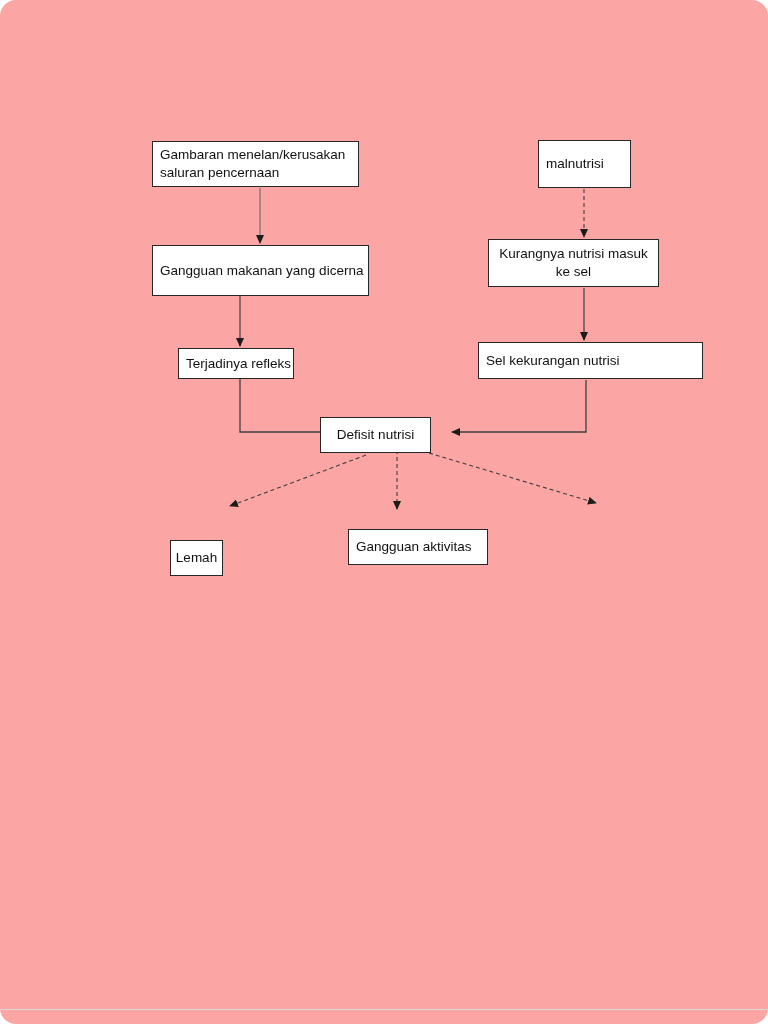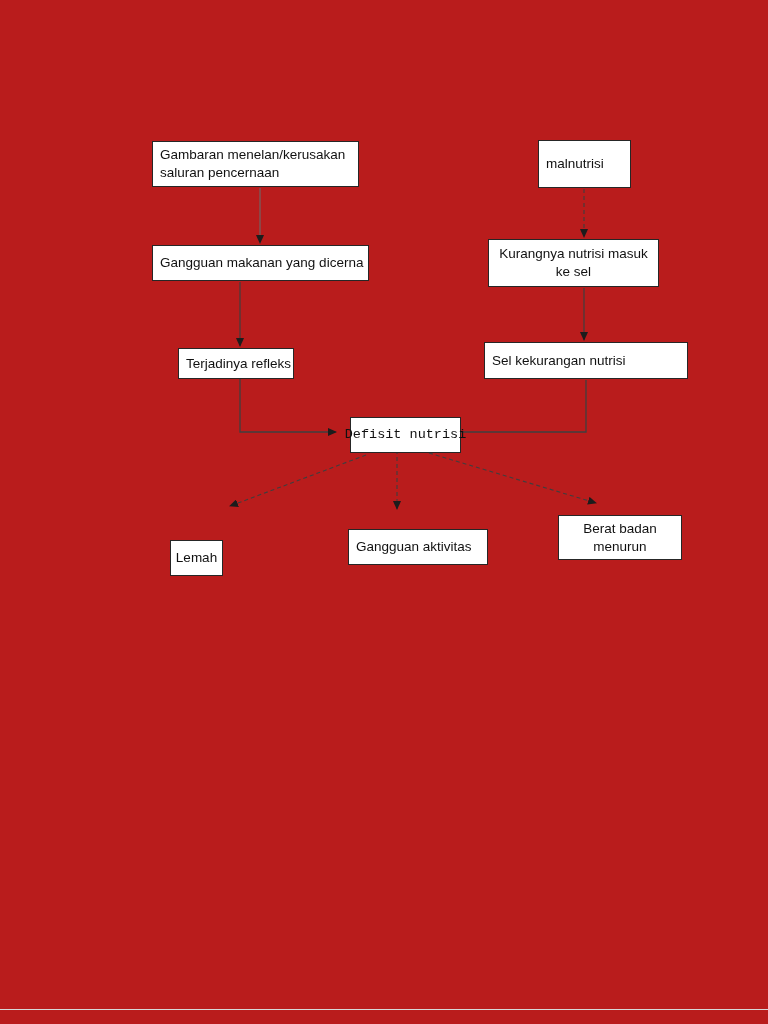--- a/index.html
+++ b/index.html
@@ -5,22 +5,23 @@
   * { margin: 0; padding: 0; box-sizing: border-box; }
   html, body { background: #ffffff; }
   body {
     width: 768px; height: 1024px;
     font-family: "Liberation Sans", sans-serif;
     color: #1a1a1a;
   }
   .page {
     position: relative;
     width: 768px; height: 1024px;
-    background: #b91c1c;
+    background: #fca5a5;
     overflow: hidden;
+    border-radius: 16px;
   }
   .edges {
     position: absolute;
     left: 0; top: 0;
     width: 768px; height: 1024px;
     pointer-events: none;
   }
   .box {
     position: absolute;
     background: #ffffff;
@@ -77,52 +78,46 @@
     <div class="lines">
       <span class="ln">Gambaran menelan/kerusakan</span>
       <span class="ln">saluran pencernaan</span>
     </div>
   </div>
 
   <div class="box left" style="left:538px; top:140px; width:93px; height:48px;align-items:center;">
     <span class="lbl">malnutrisi</span>
   </div>
 
-  <div class="box left" style="left:152px; top:245px; width:217px; height:36px;">
+  <div class="box left" style="left:152px; top:245px; width:217px; height:51px;">
     <span class="lbl">Gangguan makanan yang dicerna</span>
   </div>
 
   <div class="box center" style="left:488px; top:239px; width:171px; height:48px;">
     <div class="lines">
       <span class="ln">Kurangnya nutrisi masuk</span>
       <span class="ln">ke sel</span>
     </div>
   </div>
 
   <div class="box left" style="left:178px; top:348px; width:116px; height:31px;">
     <span class="lbl">Terjadinya refleks</span>
   </div>
 
-  <div class="box left" style="left:478px; top:342px; width:204px; height:37px;margin-left:6px;">
+  <div class="box left" style="left:478px; top:342px; width:225px; height:37px;">
     <span class="lbl">Sel kekurangan nutrisi</span>
   </div>
 
-  <div class="box center" style="left:350px; top:417px; width:111px; height:16px;font-family:Liberation Mono, monospace;">
+  <div class="box center" style="left:320px; top:417px; width:111px; height:16px;">
     <span class="lbl">Defisit nutrisi</span>
   </div>
 
   <div class="box center" style="left:170px; top:540px; width:53px; height:31px;">
     <span class="lbl">Lemah</span>
   </div>
 
   <div class="box left" style="left:348px; top:529px; width:140px; height:36px;">
     <span class="lbl">Gangguan aktivitas</span>
   </div>
 
-  <div class="box center" style="left:558px; top:515px; width:124px; height:45px;">
-    <div class="lines">
-      <span class="ln">Berat badan</span>
-      <span class="ln">menurun</span>
-    </div>
-  </div>
 
   <div class="page-edge"></div>
 </div>
 
 </body></html>

